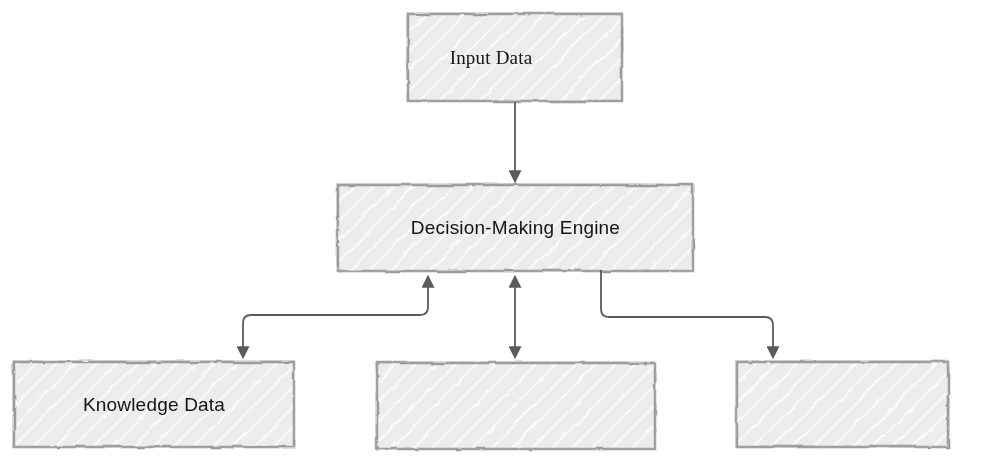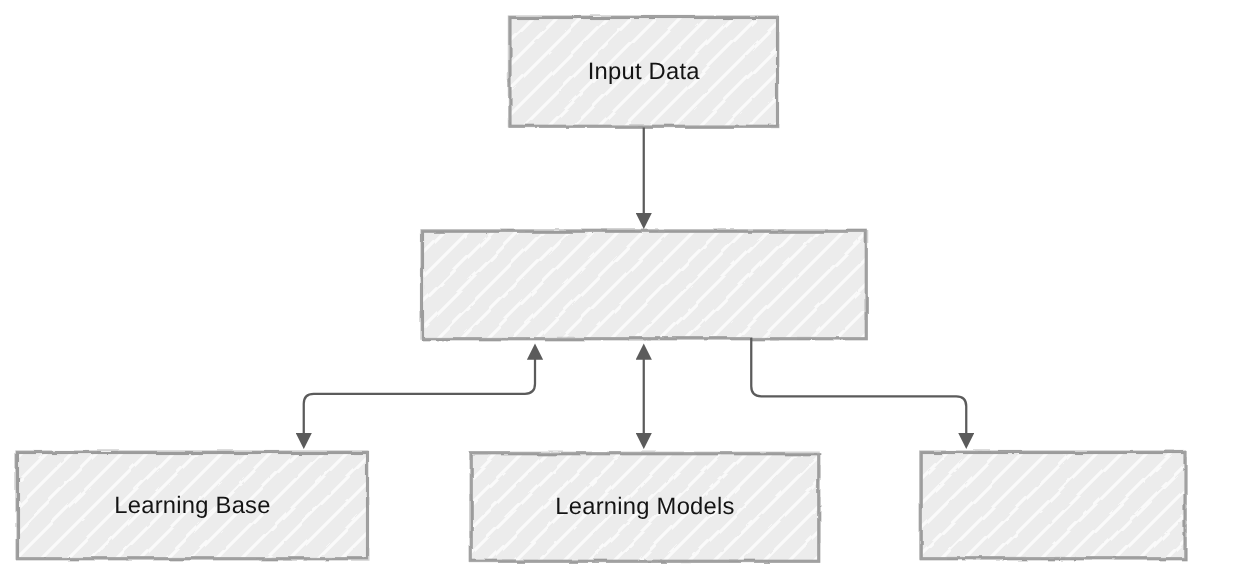--- a/index.html
+++ b/index.html
@@ -68,21 +68,21 @@
     </g>
 
     <g fill="none" stroke="#5b5b5b" stroke-width="1.8">
       <path d="M515,102 L515,180" marker-end="url(#arrow)"></path>
       <path d="M428,278 L428,307 Q428,315 420,315 L251,315 Q243,315 243,323 L243,356" marker-start="url(#arrow)" marker-end="url(#arrow)"></path>
       <path d="M515,278 L515,356" marker-start="url(#arrow)" marker-end="url(#arrow)"></path>
       <path d="M601,270 L601,309 Q601,317 609,317 L765,317 Q773,317 773,325 L773,356" marker-end="url(#arrow)"></path>
     </g>
   </svg>
 
-  <div class="node-label" style="left:408px; top:14px; width:214px; height:87px;">Input Data</div>
+  <div class="node-label" style="left:384px; top:14px; width:214px; height:87px;font-family:Liberation Serif, serif;">Input Data</div>
 
+  <div class="node-label" style="left:338px; top:185px; width:355px; height:86px;">Decision-Making Engine</div>
 
-  <div class="node-label" style="left:14px; top:362px; width:280px; height:85px;">Learning Base</div>
+  <div class="node-label" style="left:14px; top:362px; width:280px; height:85px;">Knowledge Data</div>
 
-  <div class="node-label" style="left:377px; top:363px; width:278px; height:86px;">Learning Models</div>
 
 
 </div>
 
 </body></html>

